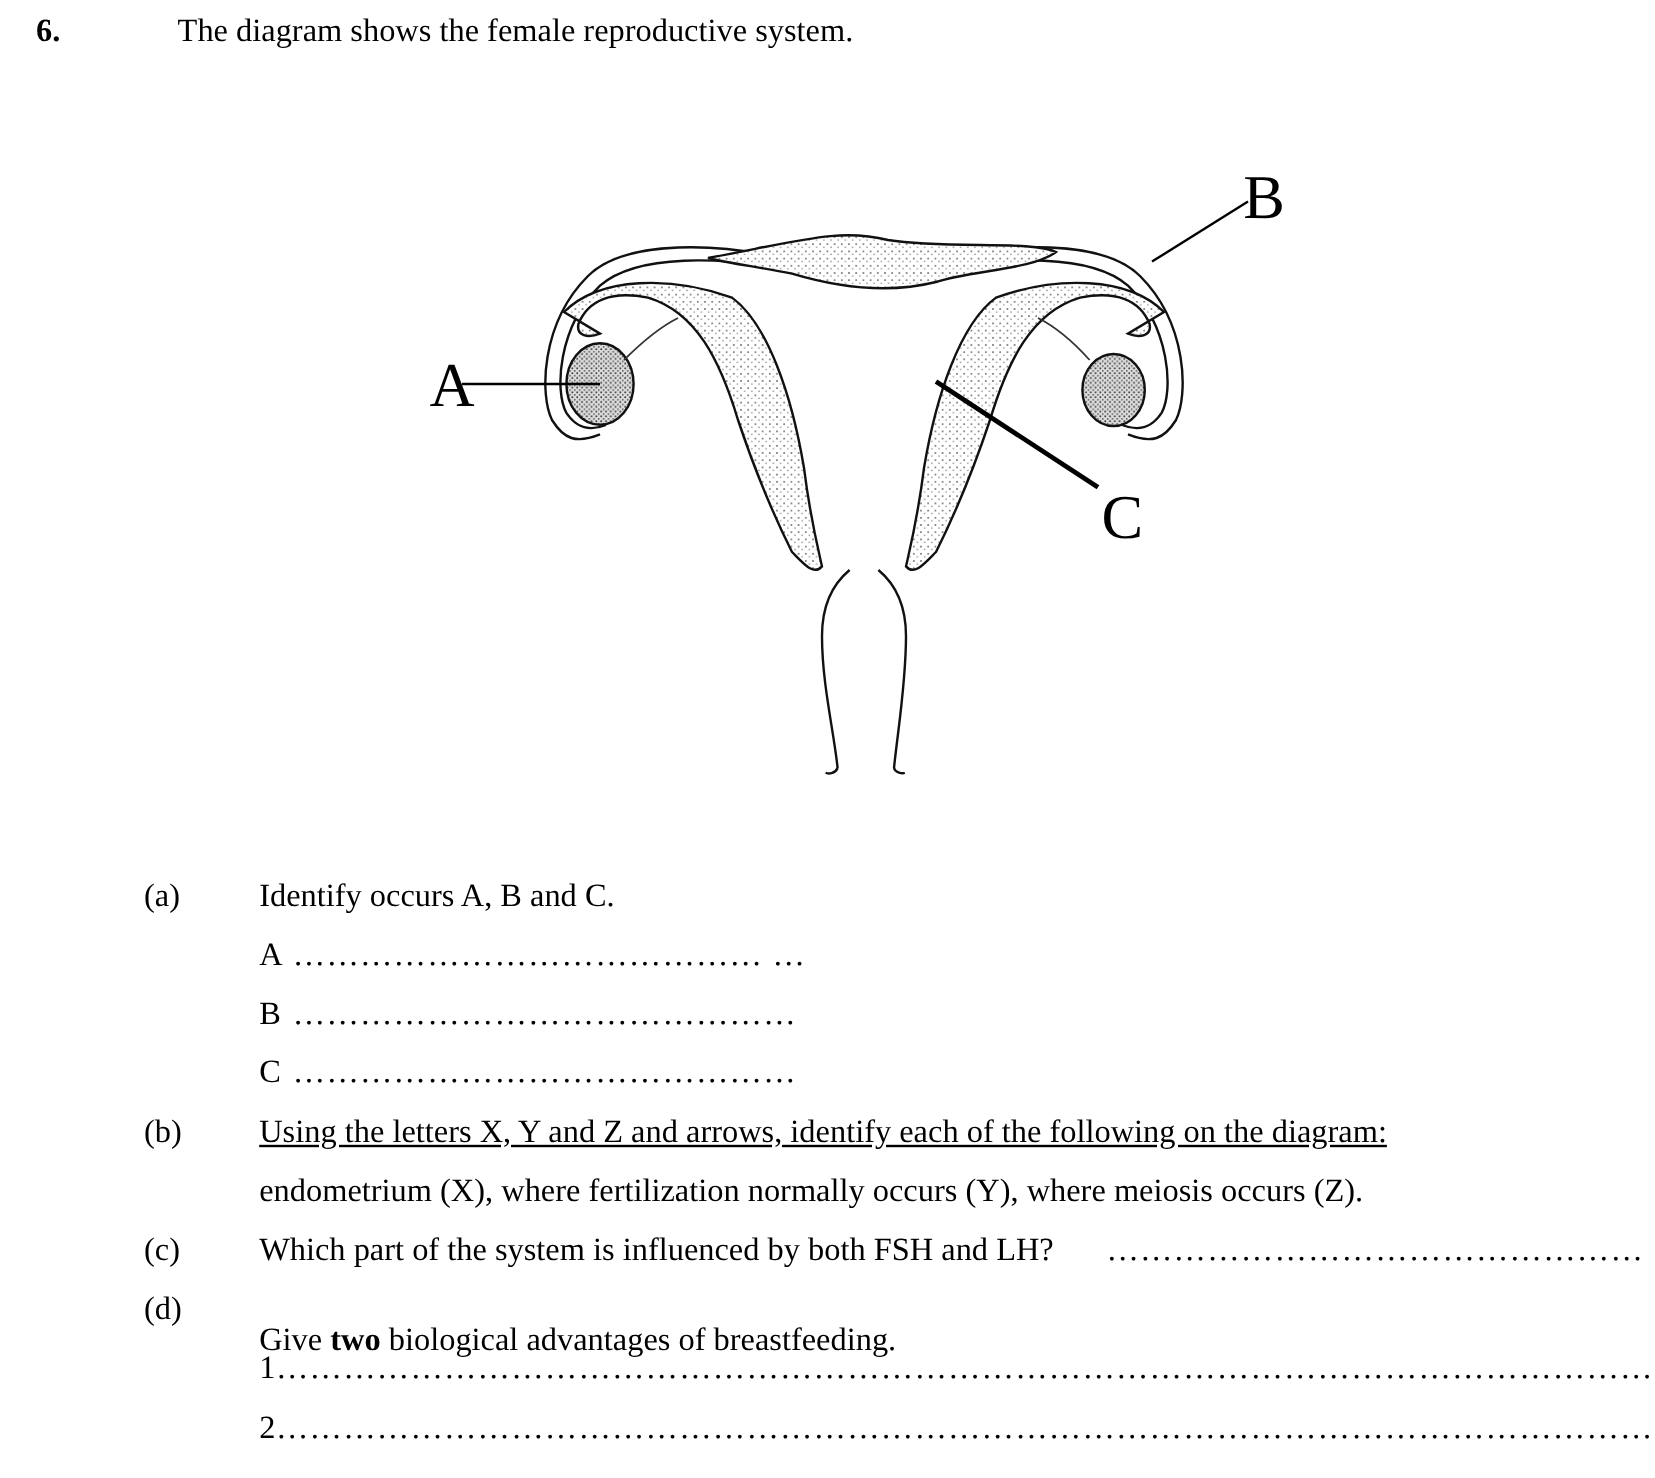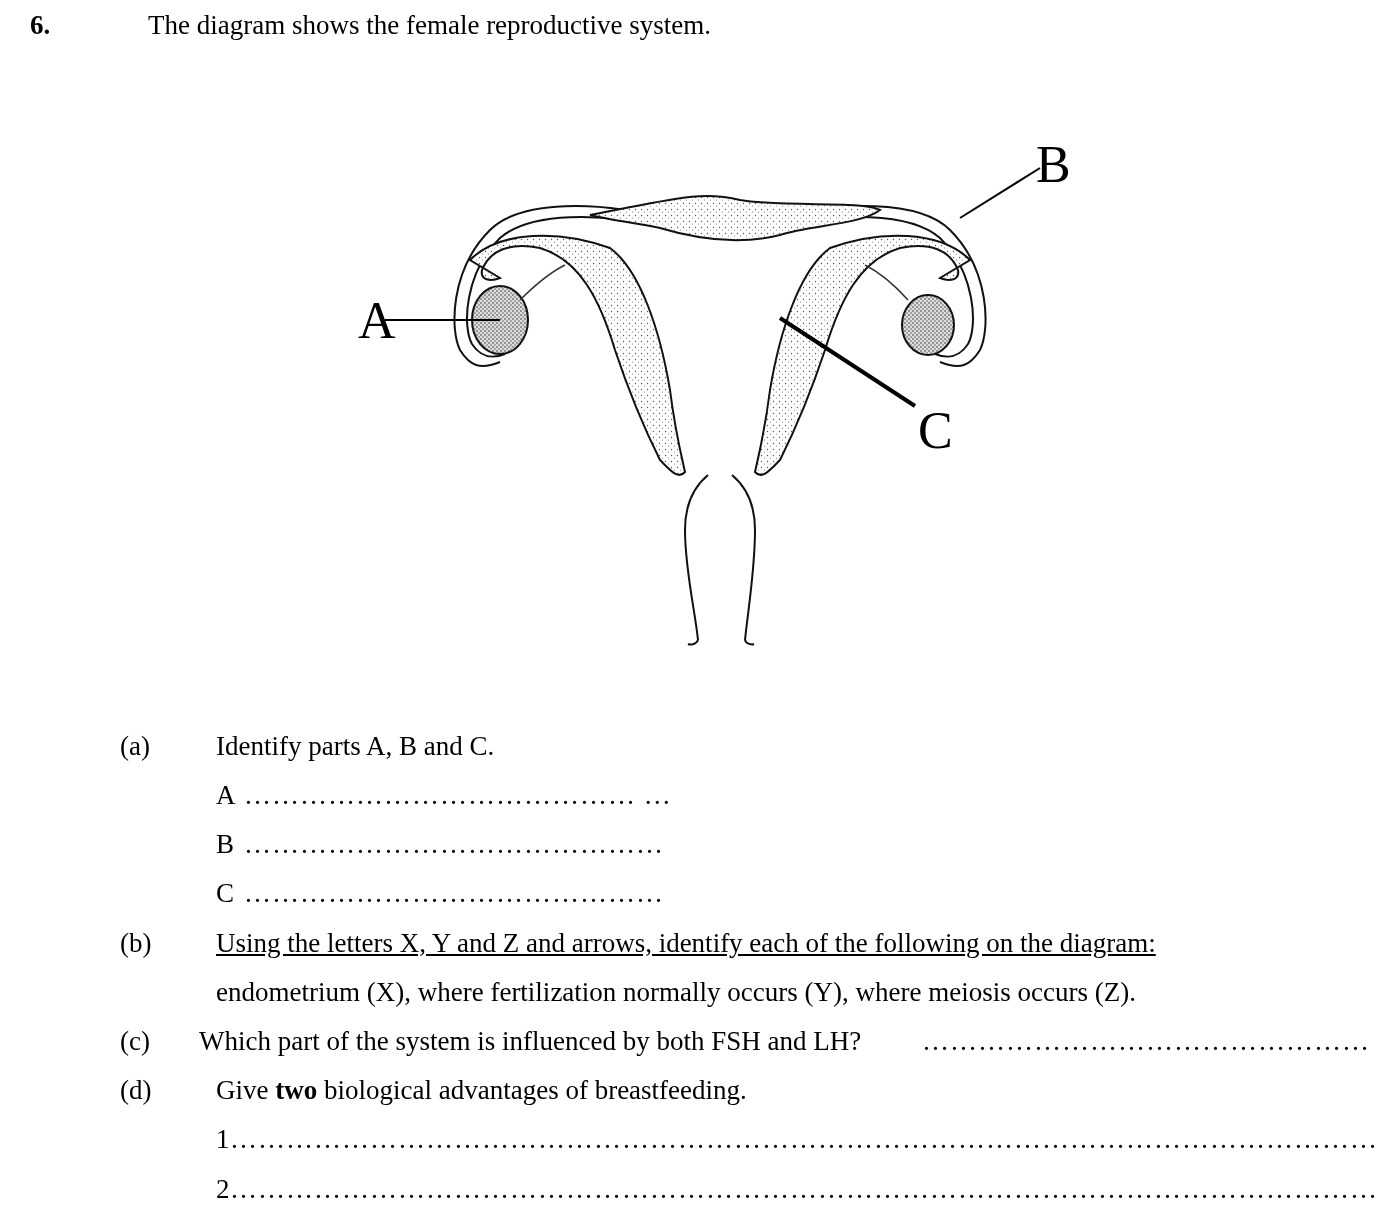--- a/index.html
+++ b/index.html
@@ -62,39 +62,39 @@
     <line x1="45" y1="190" x2="160" y2="190" stroke="#000" stroke-width="2"></line>
     <line x1="620" y1="88" x2="700" y2="38" stroke="#000" stroke-width="2"></line>
     <line x1="440" y1="188" x2="575" y2="276" stroke="#000" stroke-width="4"></line>
     <text class="lbl" x="18" y="208" font-family="Liberation Serif, serif" font-size="52">A</text>
     <text class="lbl" x="696" y="52" font-family="Liberation Serif, serif" font-size="52">B</text>
     <text class="lbl" x="578" y="318" font-family="Liberation Serif, serif" font-size="52">C</text>
   </svg>
 </div>
 
 <div class="abs" style="left:120px; top:733px;">(a)</div>
-<div class="abs" style="left:216px; top:733px;">Identify parts A, B and C.</div>
+<div class="abs" style="left:216px; top:733px;">Identify occurs A, B and C.</div>
 
 <div class="abs" style="left:216px; top:782px;">A</div>
 <div class="abs dots" style="left:244px; top:782px;">…………………………………… …</div>
 
 <div class="abs" style="left:216px; top:831px;">B</div>
 <div class="abs dots" style="left:244px; top:831px;">………………………………………</div>
 
 <div class="abs" style="left:216px; top:880px;">C</div>
 <div class="abs dots" style="left:244px; top:880px;">………………………………………</div>
 
 <div class="abs" style="left:120px; top:930px;">(b)</div>
 <div class="abs" style="left:216px; top:930px;text-decoration:underline;">Using the letters X, Y and Z and arrows, identify each of the following on the diagram:</div>
 <div class="abs" style="left:216px; top:979px;text-align:right;">endometrium (X), where fertilization normally occurs (Y), where meiosis occurs (Z).</div>
 
 <div class="abs" style="left:120px; top:1028px;">(c)</div>
-<div class="abs" style="left:199px; top:1028px;">Which part of the system is influenced by both FSH and LH?</div>
+<div class="abs" style="left:216px; top:1028px;">Which part of the system is influenced by both FSH and LH?</div>
 <div class="abs dots" style="left:922px; top:1028px;">…………………………………………</div>
 
 <div class="abs" style="left:120px; top:1077px;">(d)</div>
-<div class="abs" style="left:216px; top:1077px;"><span>Give </span><b>two</b><span> biological advantages of breastfeeding.</span></div>
+<div class="abs" style="left:216px; top:1103px;"><span>Give </span><b>two</b><span> biological advantages of breastfeeding.</span></div>
 
 <div class="abs" style="left:216px; top:1126px;">1</div>
 <div class="abs dots" style="left:230px; top:1126px;">………………………………………………………………………………………………………………..</div>
 
 <div class="abs" style="left:216px; top:1176px;">2</div>
 <div class="abs dots" style="left:230px; top:1176px;">……………………………………………………………………………………………………………</div>
 
 </body></html>

